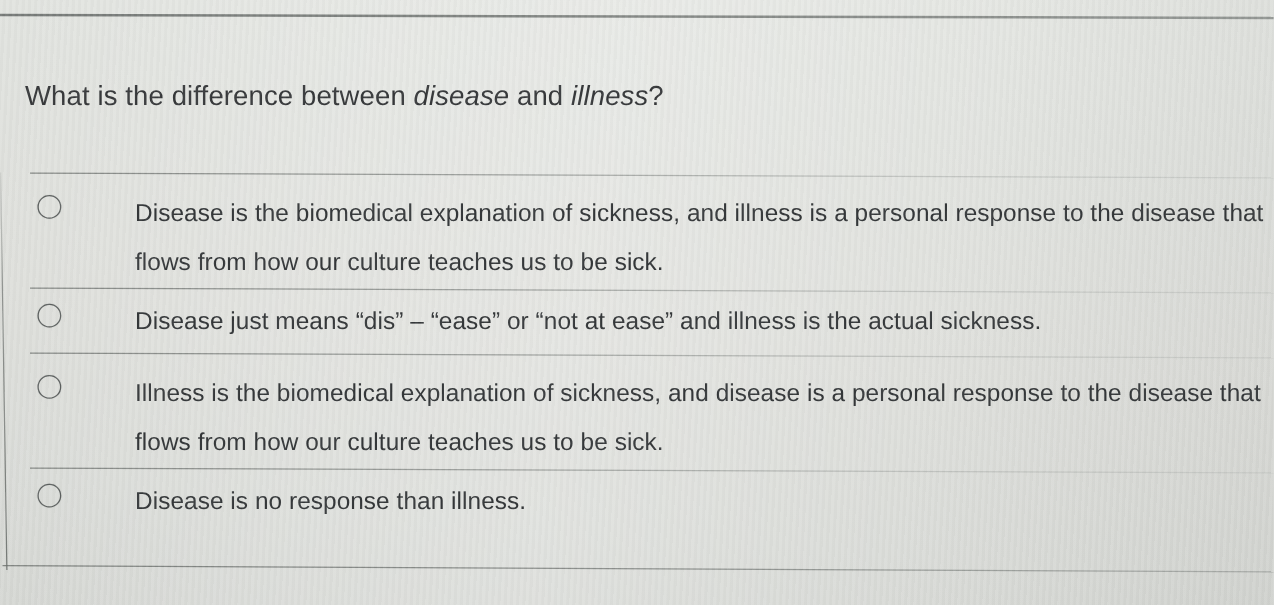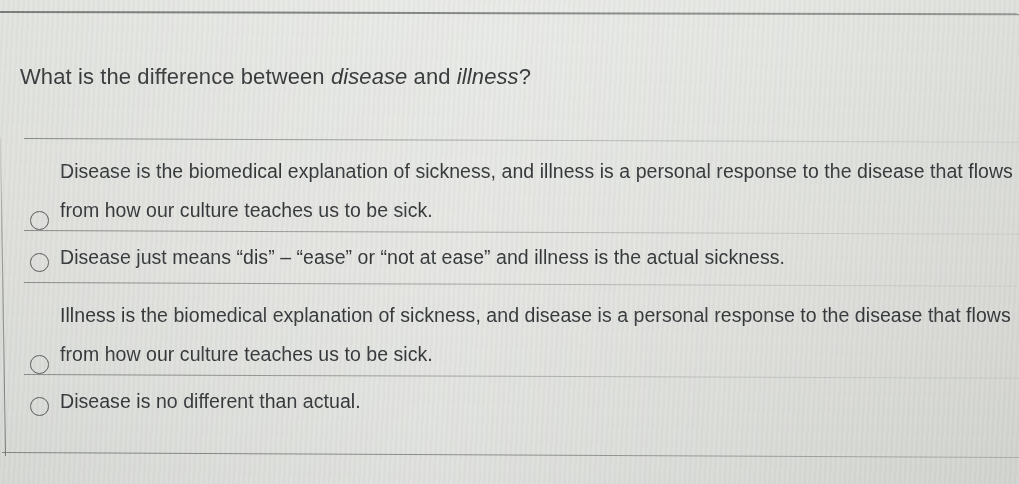--- a/index.html
+++ b/index.html
@@ -125,22 +125,23 @@
       rgba(168,172,169,0.30) 100%);
     transform: rotate(0.22deg);
     transform-origin: left center;
   }
 
   .option .row {
     position: absolute;
     left: 30px;
     top: 14px;
     display: flex;
-    align-items: flex-end;
+    align-items: flex-start;
     width: 985px;
+    gap: 48px;
   }
 
   .radio {
     flex: 0 0 auto;
     width: 17px;
     height: 17px;
     border: 1.6px solid #5d6160;
     border-radius: 50%;
     background: transparent;
     margin-top: 4px;
@@ -201,18 +202,18 @@
       <div class="row">
         <span class="radio"></span>
         <span class="opt-text">Disease just means “dis” – “ease” or “not at ease” and illness is the actual sickness.</span>
       </div>
     </div>
 
     <div class="option" id="opt-3">
       <div class="sep"></div>
       <div class="row">
         <span class="radio"></span>
-        <span class="opt-text">Disease is no different than actual.</span>
+        <span class="opt-text">Disease is no response than illness.</span>
       </div>
     </div>
   </div>
 
 </div>
 
 </body></html>

